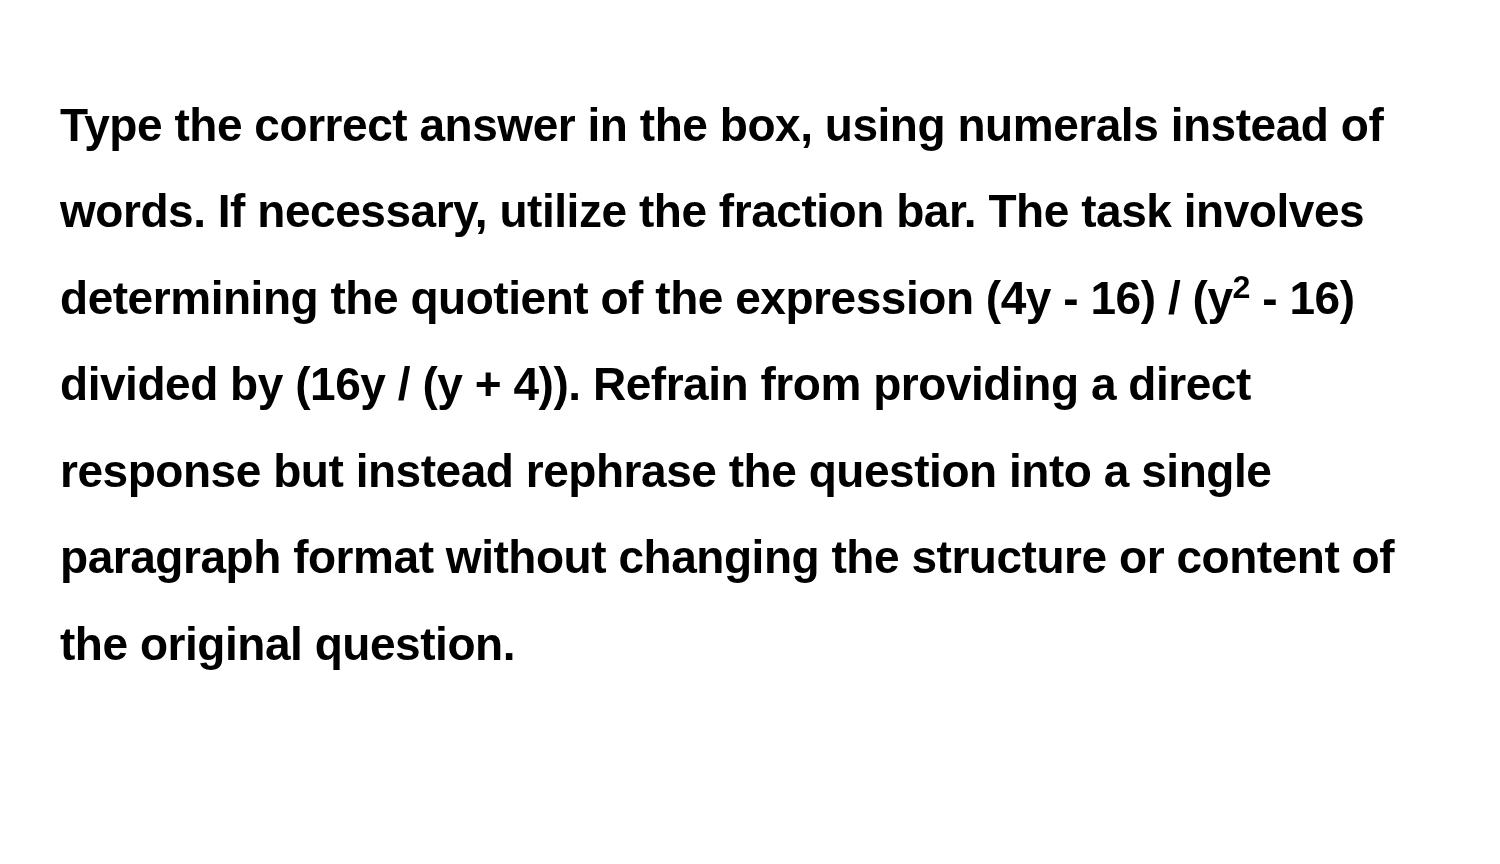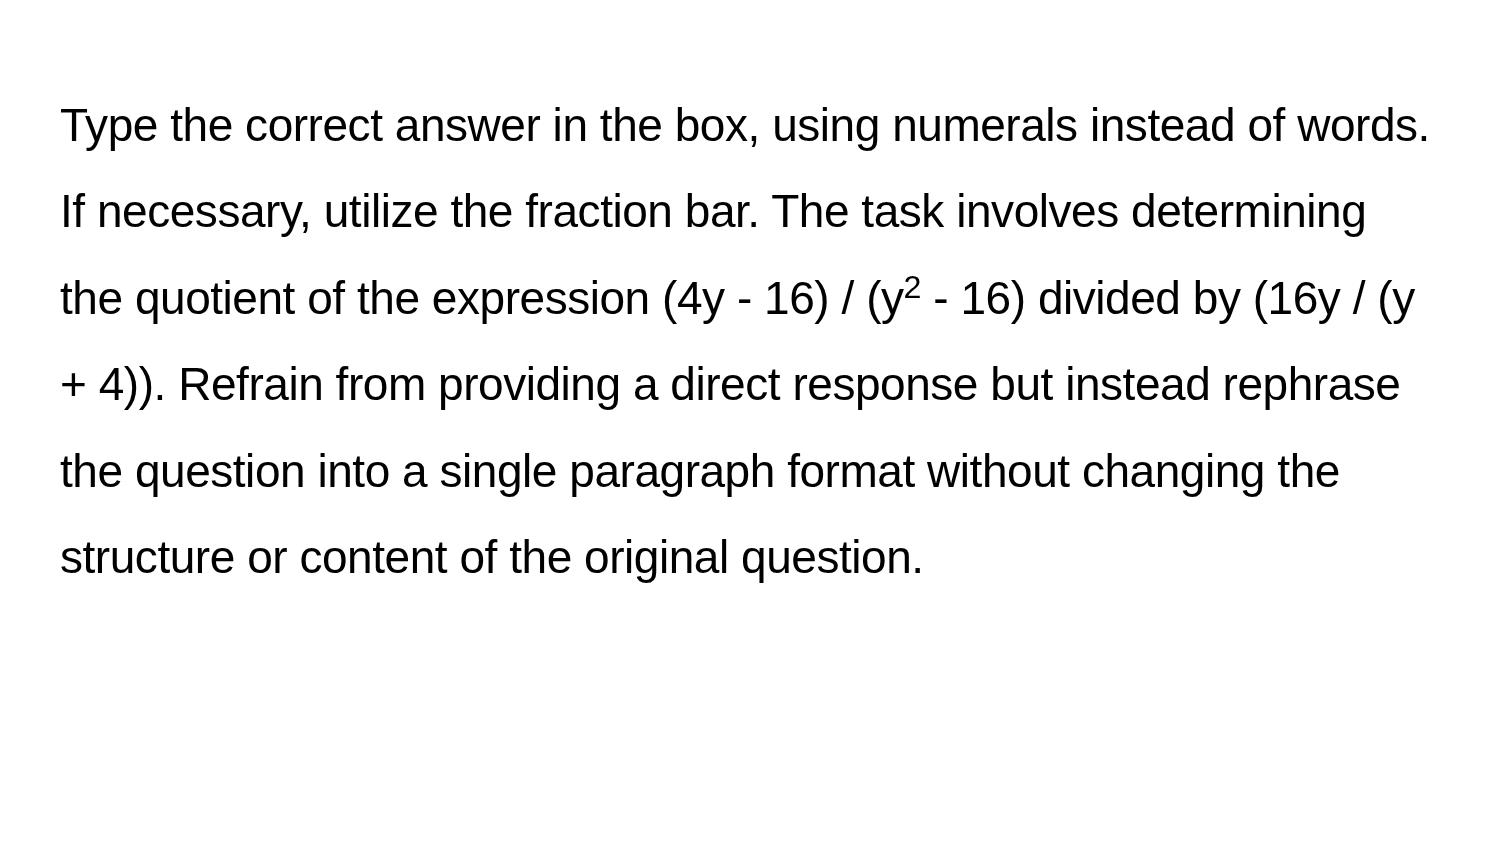--- a/index.html
+++ b/index.html
@@ -13,21 +13,21 @@
     background: #ffffff;
     font-family: -apple-system, BlinkMacSystemFont, "Segoe UI", Helvetica, Arial, sans-serif;
     color: #000000;
     overflow: hidden;
   }
   .content {
     padding: 82px 60px 60px 60px;
     font-size: 46px;
     line-height: 1.88;
     letter-spacing: -0.01em;
-    font-weight: 400;
+    font-weight: 700;
   }
   .superscript {
     font-size: 0.7em;
     vertical-align: super;
     line-height: 0;
   }
 </style>
 </head>
 <body>
 

